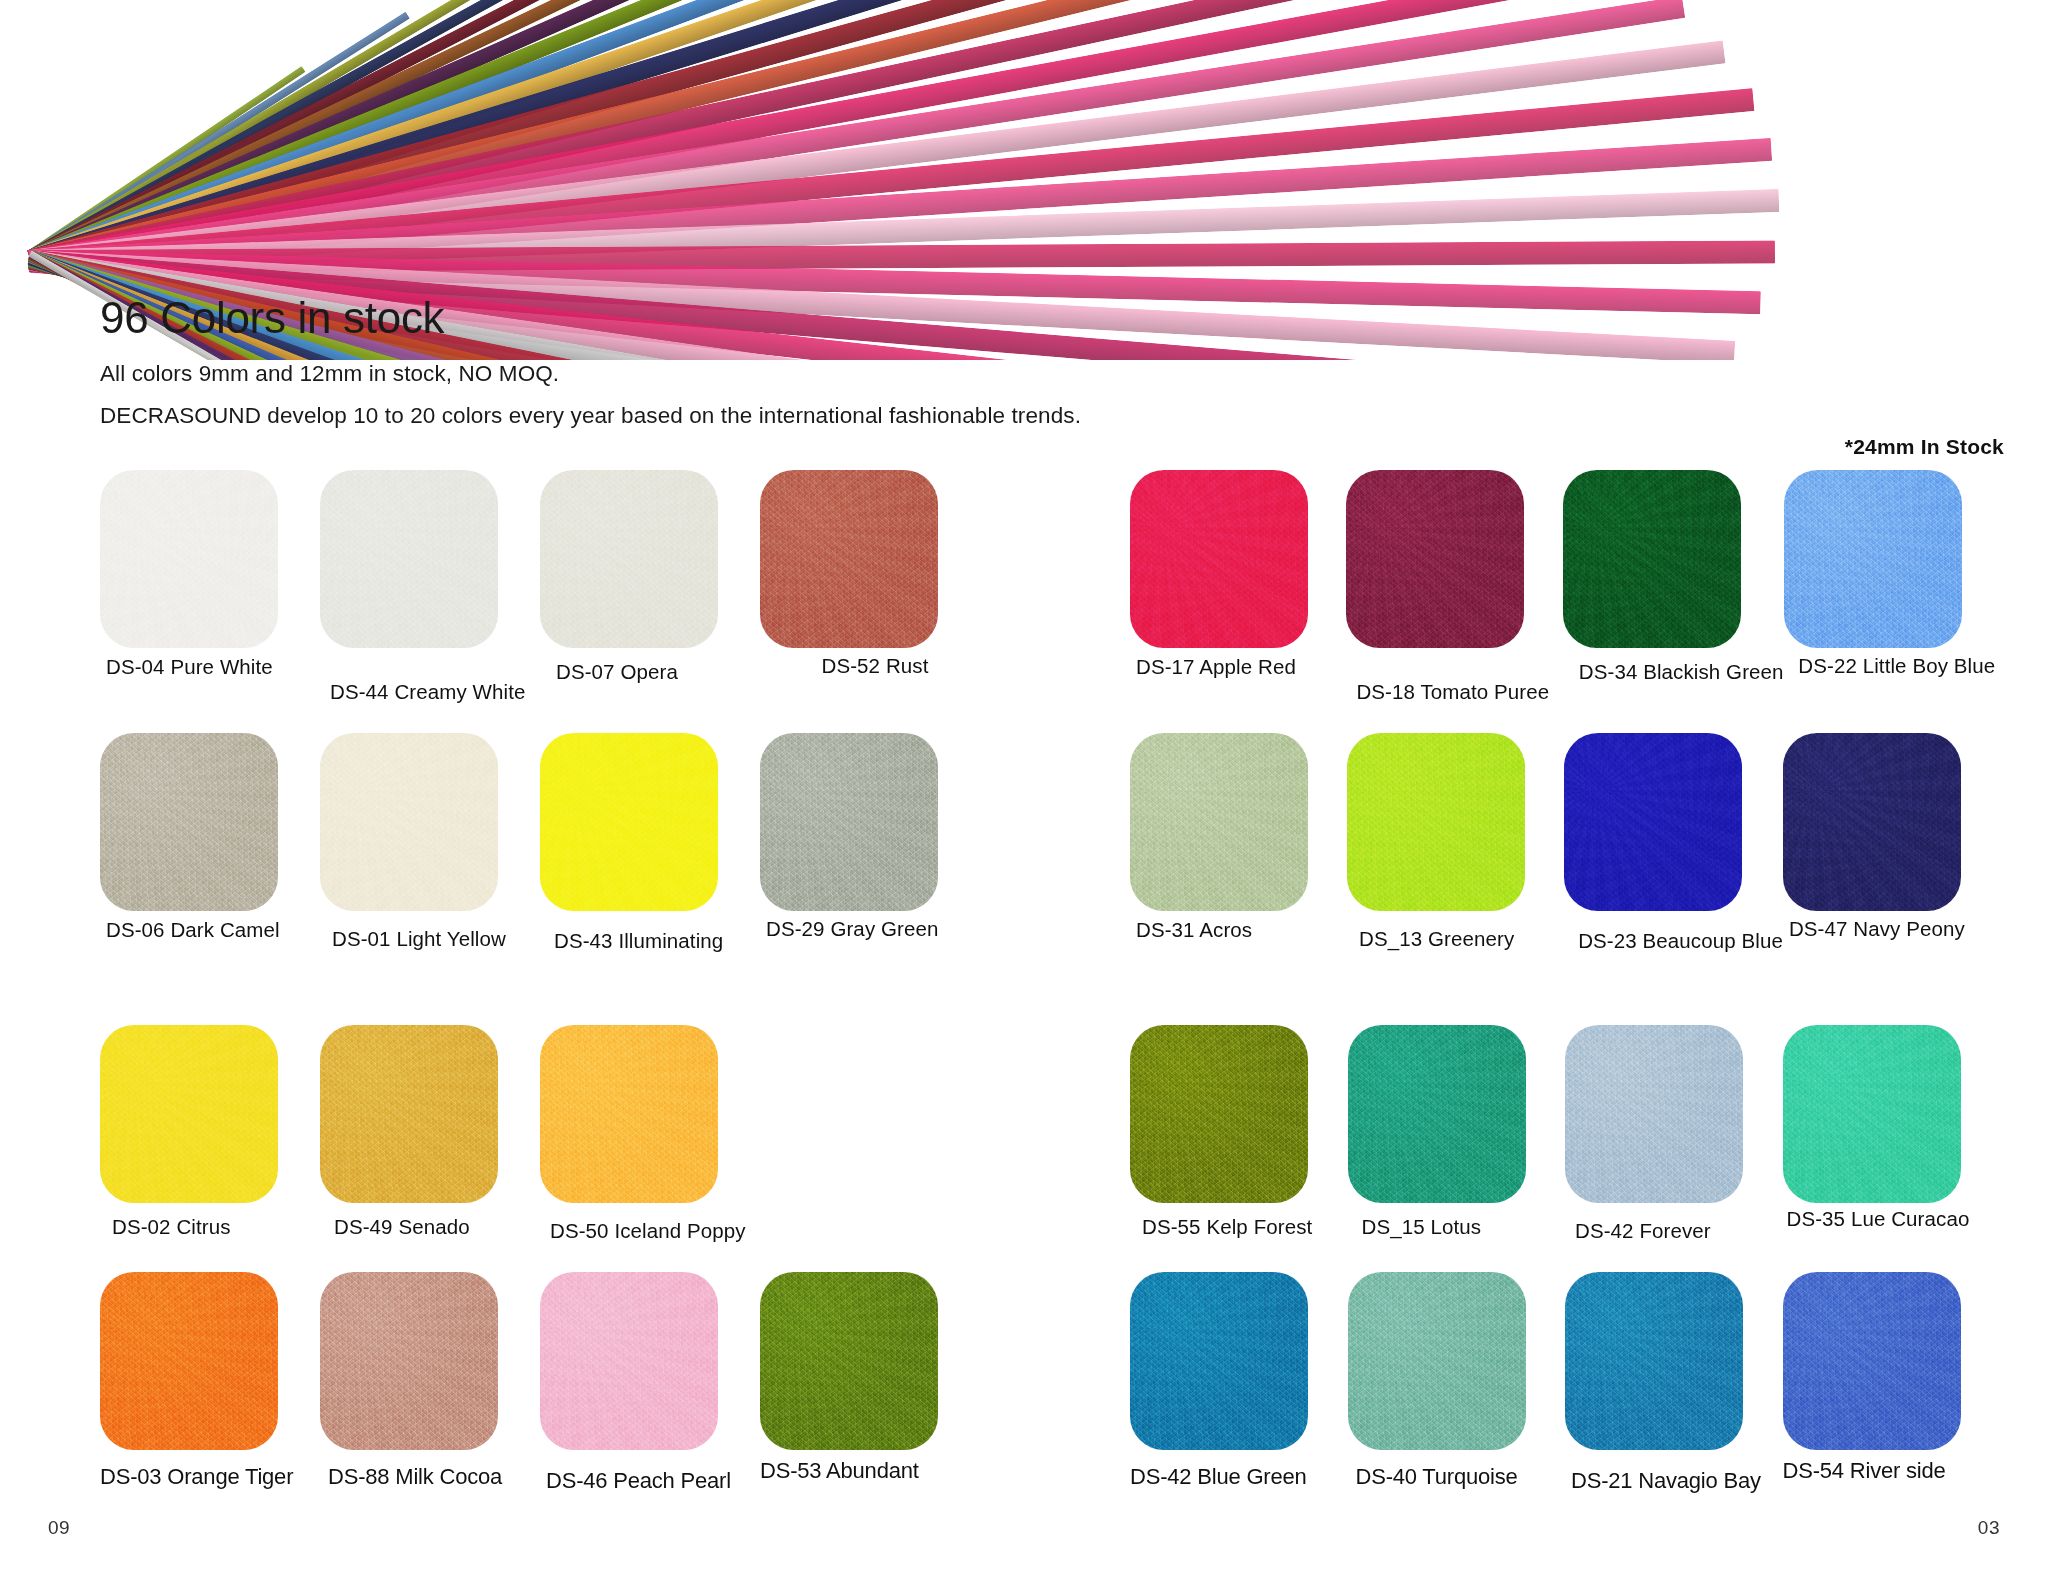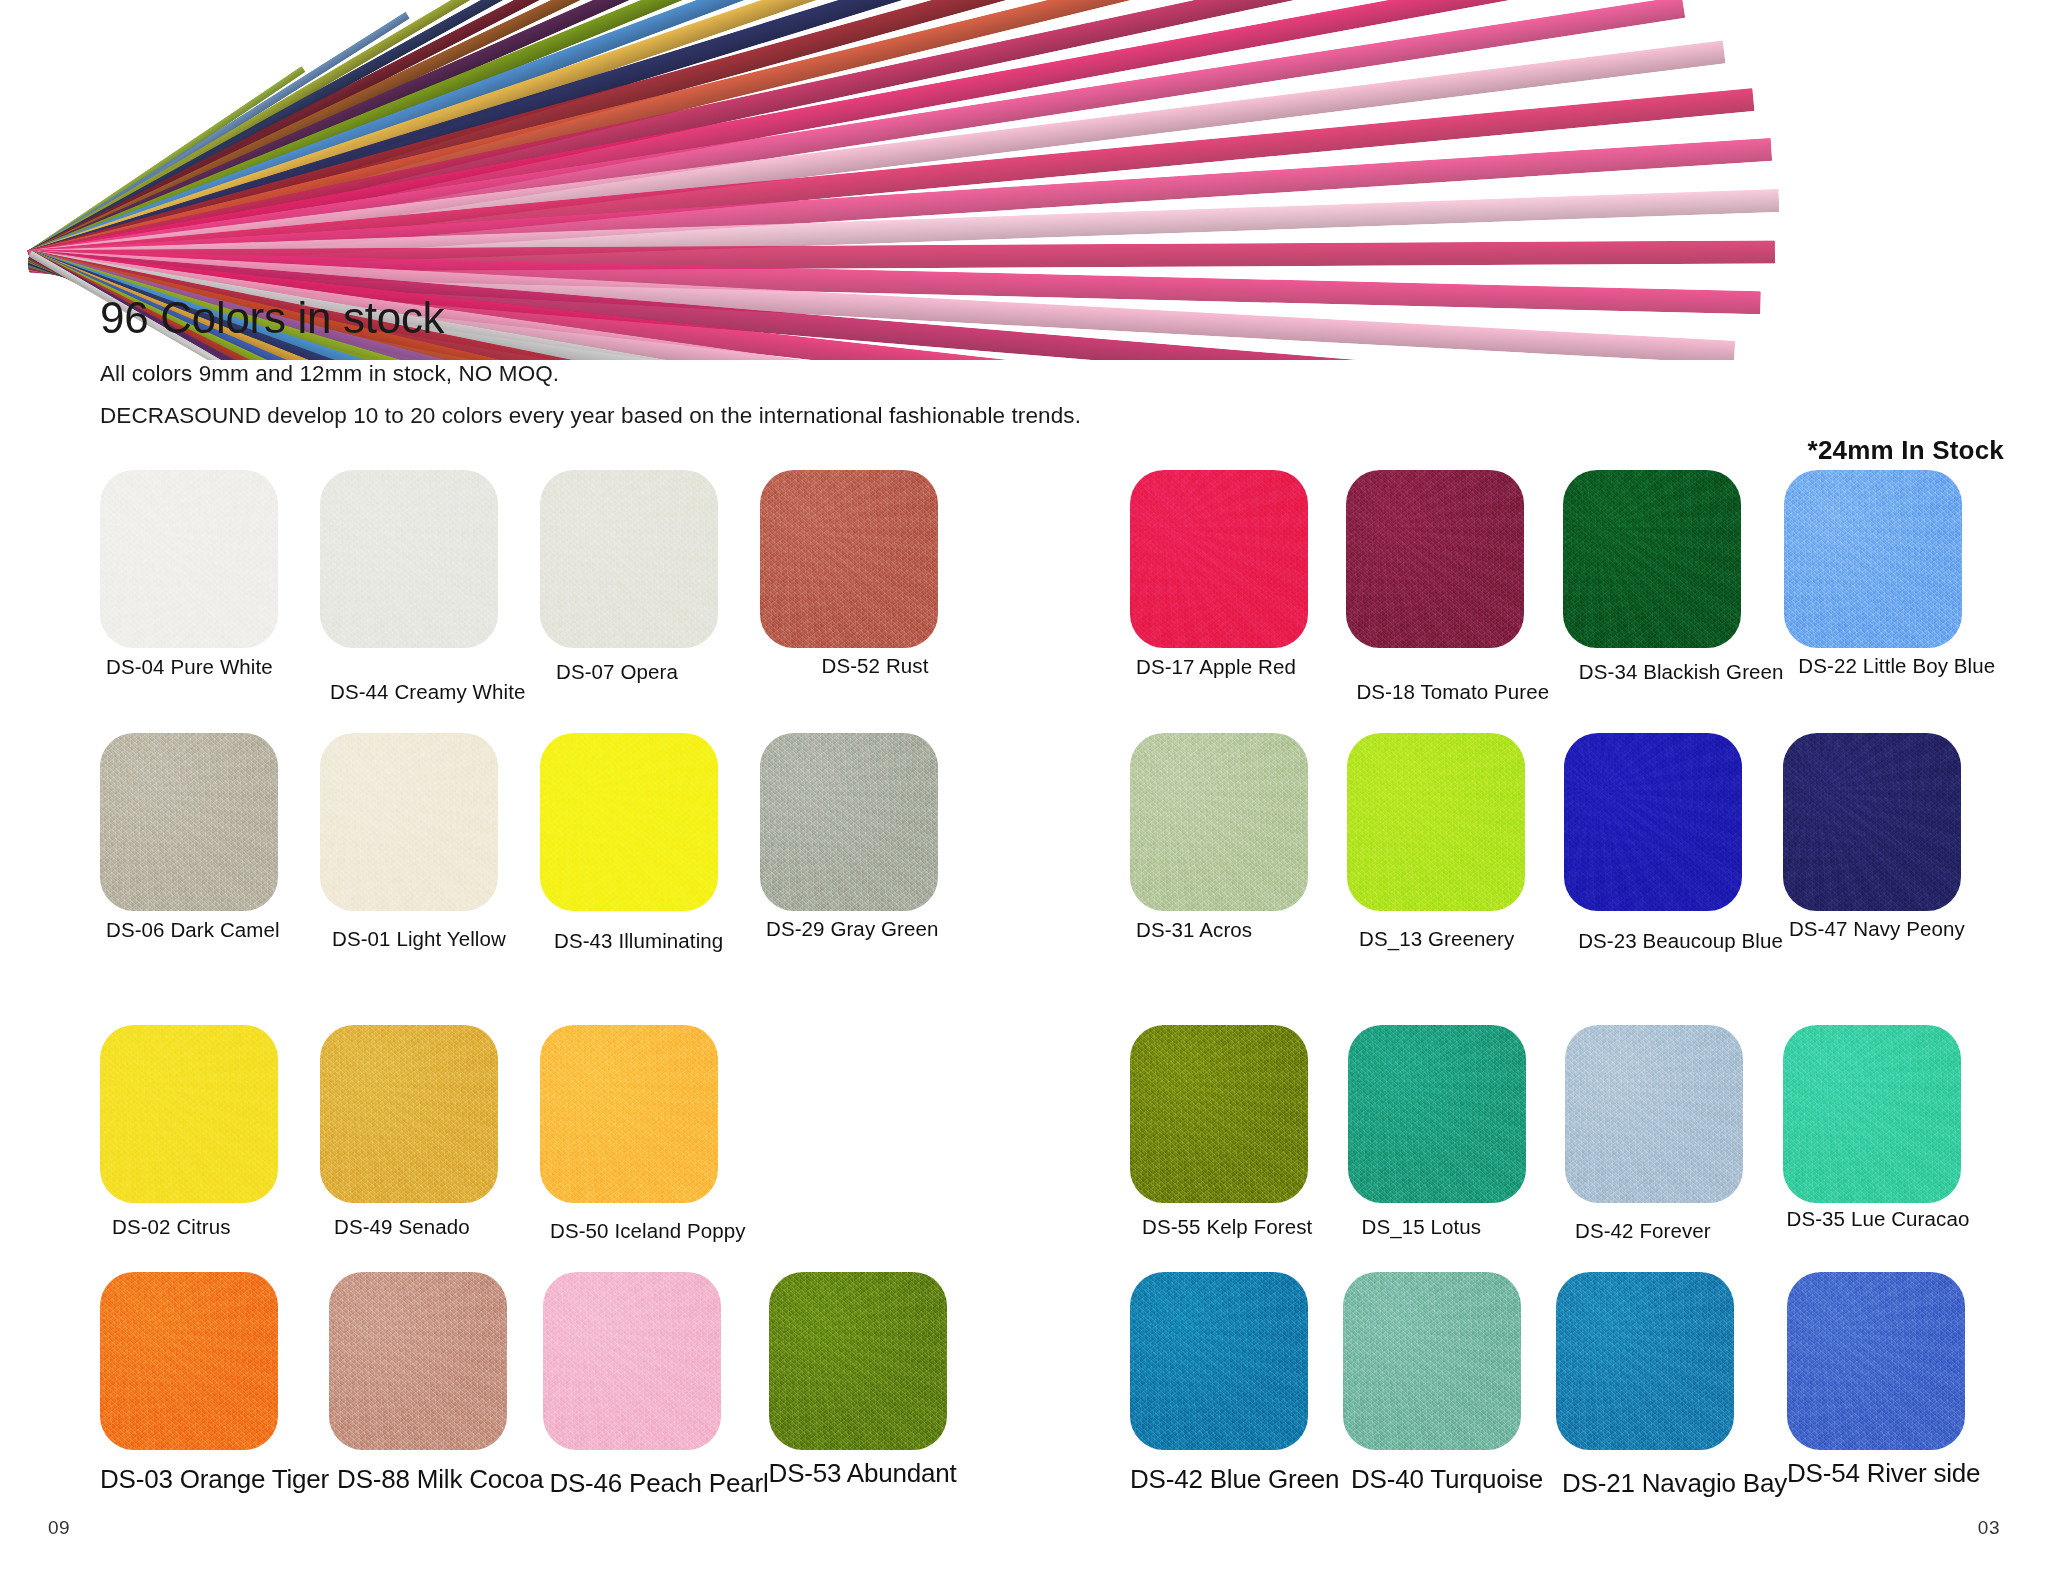--- a/index.html
+++ b/index.html
@@ -34,21 +34,21 @@
   }
   .subline{
     font-size:22.5px;color:#1a1a1a;margin:0;line-height:1.55;
     letter-spacing:0.1px;
   }
   .sub1{margin-top:16px;}
   .sub2{margin-top:7px;}
 
   .stock-note{
     position:absolute;right:44px;top:435px;
-    font-size:26px;font-weight:700;color:#111;
+    font-size:21px;font-weight:700;color:#111;
     letter-spacing:0.2px;
   }
 
   
   .board{position:absolute;top:470px;left:0;width:2048px;}
   .panel{position:absolute;top:0;}
   .panel-left{left:100px;width:880px;}
   .panel-right{left:1130px;width:870px;}
 
   .grid{display:grid;grid-template-columns:repeat(4,1fr);}
@@ -78,21 +78,21 @@
       repeating-conic-gradient(from 70deg at 72% 68%, rgba(255,255,255,.08) 0deg 5deg, rgba(0,0,0,.04) 5deg 11deg);
     opacity:.55;mix-blend-mode:soft-light;
   }
   .swatch.pale::after{opacity:.75;}
 
   .label{
     font-size:20.5px;color:#111;line-height:1.2;
     margin-top:10px;white-space:nowrap;
     letter-spacing:0.1px;
   }
-  .label.alt{font-family:"Liberation Sans", sans-serif;font-size:26px;letter-spacing:-0.2px;}
+  .label.alt{font-family:"Liberation Sans", sans-serif;font-size:22px;letter-spacing:-0.2px;}
 
   
   .r1 .c0 .label{margin-left:6px;margin-top:7px;}
   .r1 .c1 .label{margin-left:10px;margin-top:32px;}
   .r1 .c2 .label{margin-left:16px;margin-top:12px;}
   .r1 .c3 .label{margin-left:10px;margin-top:6px;text-align:center;}
 
   .r2 .c0 .label{margin-left:6px;margin-top:7px;}
   .r2 .c1 .label{margin-left:12px;margin-top:16px;}
   .r2 .c2 .label{margin-left:14px;margin-top:18px;}

